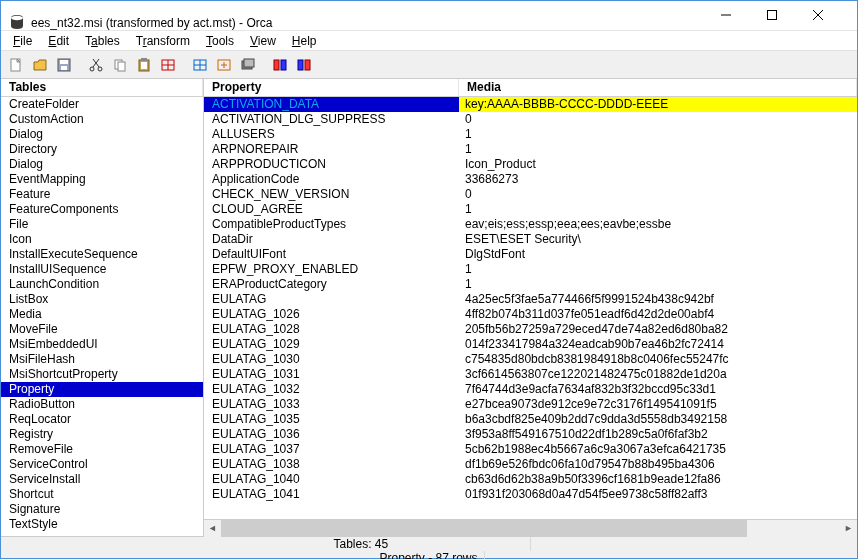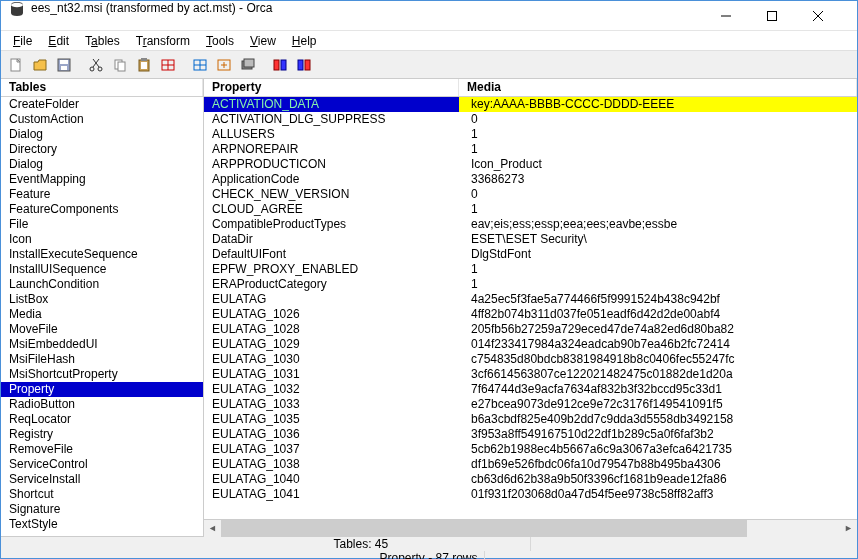--- a/index.html
+++ b/index.html
@@ -14,21 +14,21 @@
   }
   .window {
     width: 858px; height: 559px;
     border: 1px solid #4a90d9;
     display: flex; flex-direction: column;
     background: #f0f0f0;
   }
   .titlebar {
     height: 30px;
     background: #fff;
-    display: flex; align-items: flex-start;
+    display: flex; align-items: flex-end;
     padding: 0 16px 0 8px;
     border-bottom: 1px solid #e5e5e5;
   }
   .title-icon { width: 16px; height: 16px; margin-right: 6px; }
   .title-text { flex: 1; font-size: 12px; }
   .win-controls { display: flex; }
   .win-btn {
     width: 46px; height: 30px;
     display: flex; align-items: center; justify-content: center;
     font-family: "Segoe UI Symbol", sans-serif;
@@ -100,26 +100,26 @@
   }
   .row {
     display: flex;
     height: 15px;
     font-size: 12px;
     line-height: 15px;
     white-space: nowrap;
   }
   .left-pane .row .cell { flex: 1; padding: 0 8px; }
   .right-pane .row .cell.prop { width: 255px; padding: 0 8px; }
-  .right-pane .row .cell.val { flex: 1; padding: 0 12px; }
+  .right-pane .row .cell.val { flex: 1; padding: 0 6px; }
   .row.sel-left { background: #0000cc; color: #fff; }
   .row.sel-right .cell.prop { background: #0000cc; color: #fff; }
   .row.sel-right .cell.val { background: #ffff00; color: #000; }
   .row.hl .cell { background: #ffff66; }
-  .row.hl.sel-right .cell.prop { background: #0000cc; color: #86efac; }
+  .row.hl.sel-right .cell.prop { background: #0000cc; color: #0ea5e9; }
   .row.hl.sel-right .cell.val { background: #ffff00; color: #000; }
   .hscroll {
     height: 17px;
     background: #f0f0f0;
     border-top: 1px solid #cccccc;
     display: flex; align-items: center;
     position: relative;
   }
   .hs-btn {
     width: 17px; height: 17px;

